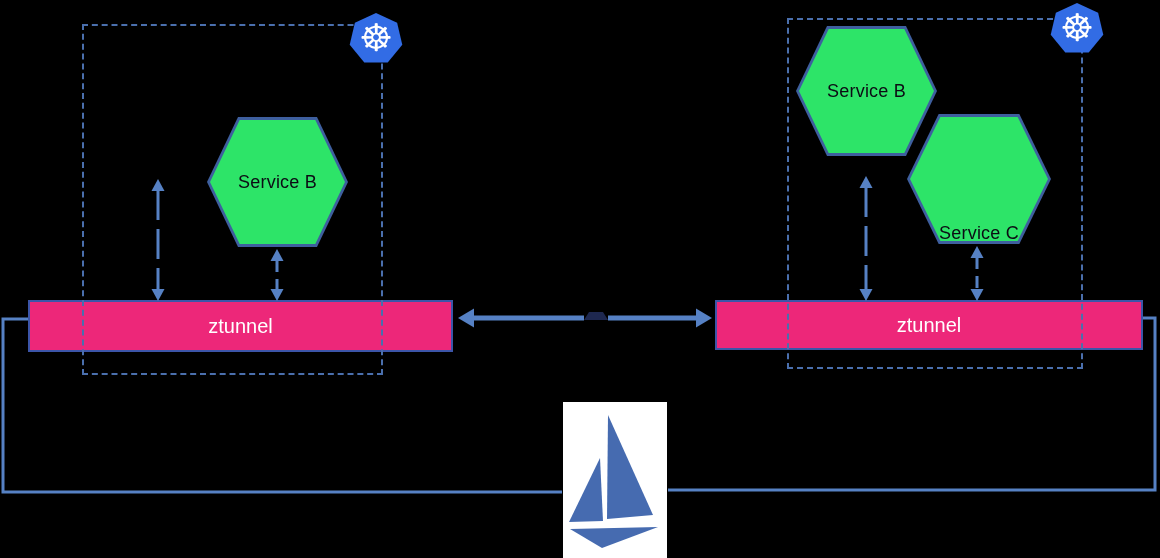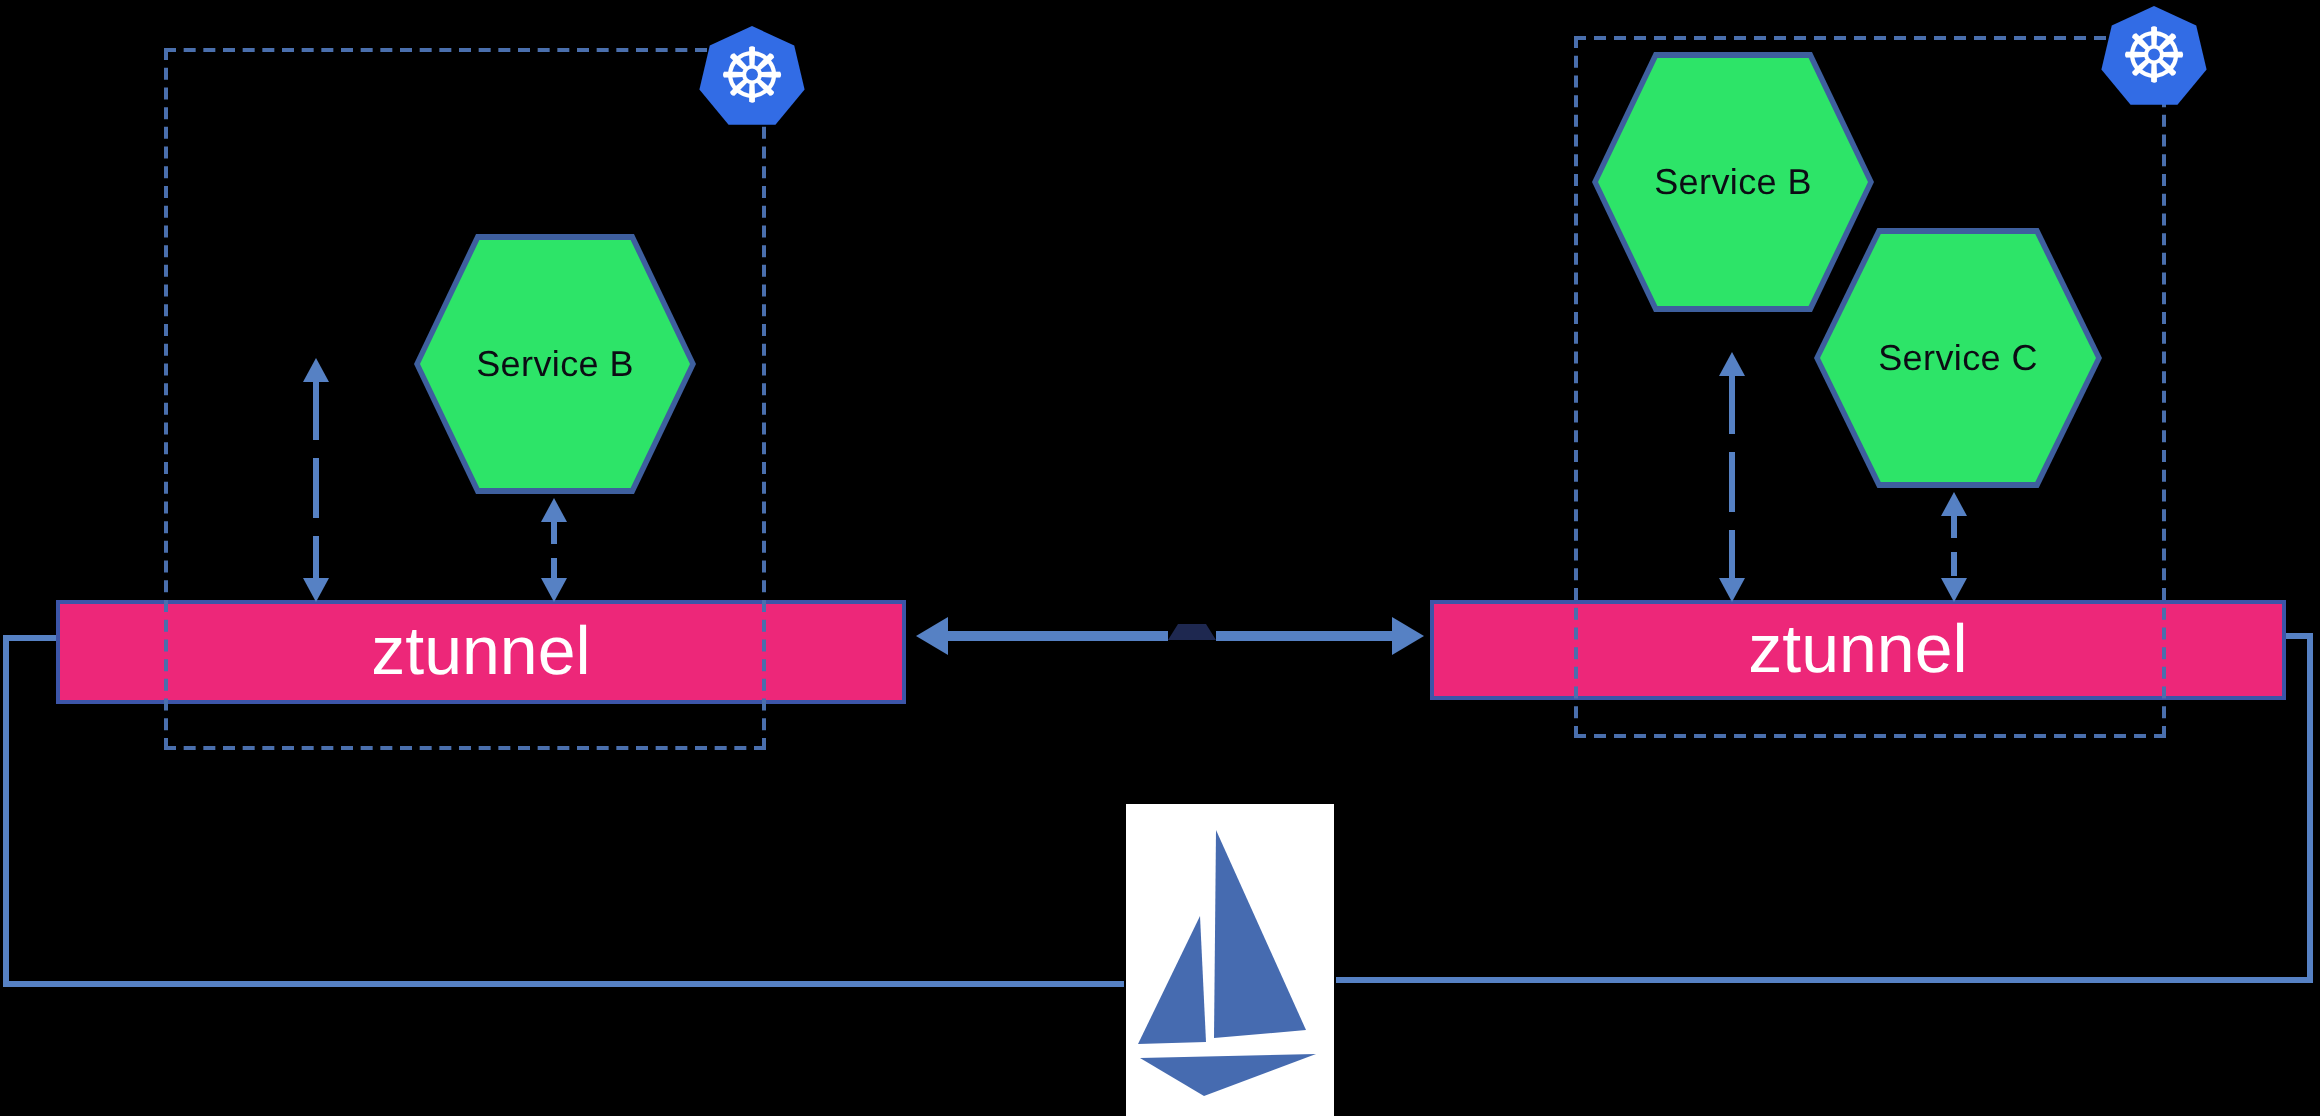--- a/index.html
+++ b/index.html
@@ -20,21 +20,21 @@
     position:absolute;inset:3px;background:#2de468;
     clip-path:polygon(22% 0,78% 0,100% 50%,78% 100%,22% 100%,0 50%);
   }
   .hex-label{
     position:relative;z-index:1;color:#0c0c14;font-size:18px;letter-spacing:.2px;
   }
   .ztunnel{
     position:absolute;z-index:2;display:flex;align-items:center;justify-content:center;
     background:#ed2779;border:2px solid #3c55a8;box-sizing:border-box;
   }
-  .ztunnel-label{color:#fff;font-size:34px;}
+  .ztunnel-label{color:#fff;font-size:20px;}
   .k8s-badge{
     position:absolute;z-index:5;display:flex;align-items:center;justify-content:center;
     background:#326ce5;
     clip-path:polygon(50% 0,10.9% 18.8%,1.3% 61.1%,28.3% 95%,71.7% 95%,98.7% 61.1%,89.1% 18.8%);
   }
   .k8s-glyph{
     font-family:"DejaVu Sans", sans-serif;color:#fff;font-size:38px;line-height:1;
     transform:translateY(-1px);
   }
   .istio-box{
@@ -58,21 +58,21 @@
 
   <div class="hex" style="left:207px;top:117px;width:141px;height:130px;">
     <div class="hex-fill"></div>
     <span class="hex-label">Service B</span>
   </div>
 
   <div class="hex" style="left:796px;top:26px;width:141px;height:130px;">
     <div class="hex-fill"></div>
     <span class="hex-label">Service B</span>
   </div>
-  <div class="hex" style="left:907px;top:114px;width:144px;height:130px;">
+  <div class="hex" style="left:907px;top:114px;width:144px;height:130px;align-items:flex-end;">
     <div class="hex-fill"></div>
     <span class="hex-label">Service C</span>
   </div>
 
   <div class="k8s-badge" style="left:349px;top:13px;width:54px;height:52px;">
     <span class="k8s-glyph">☸</span>
   </div>
   <div class="k8s-badge" style="left:1050px;top:3px;width:54px;height:52px;">
     <span class="k8s-glyph">☸</span>
   </div>

